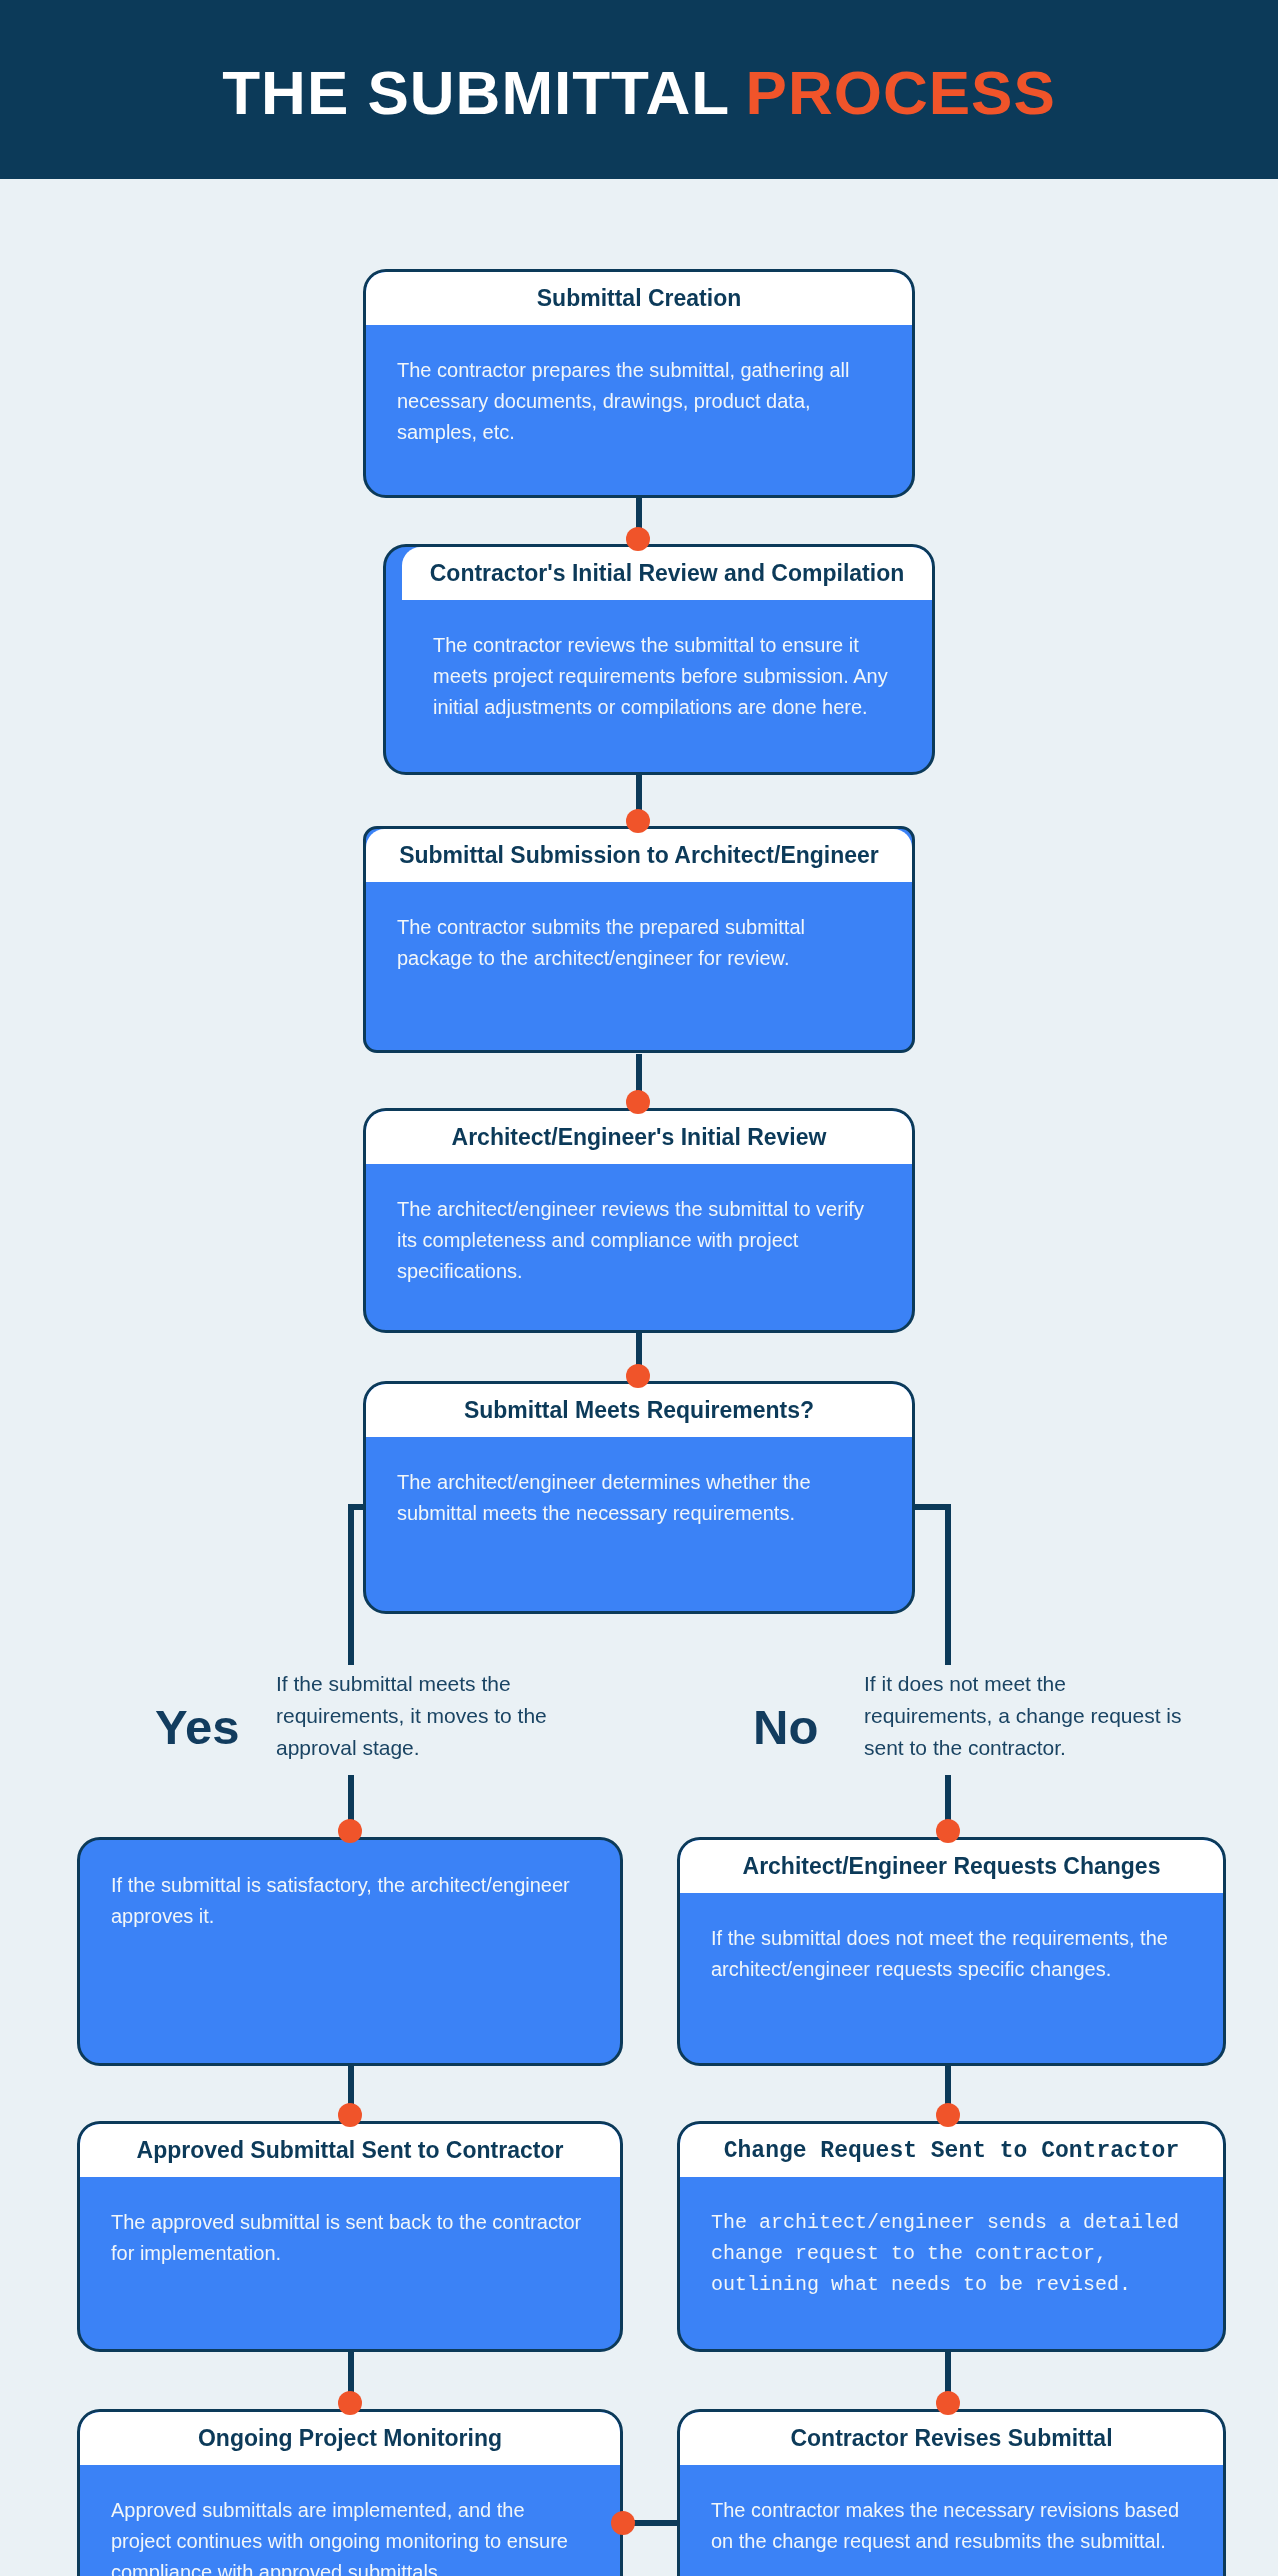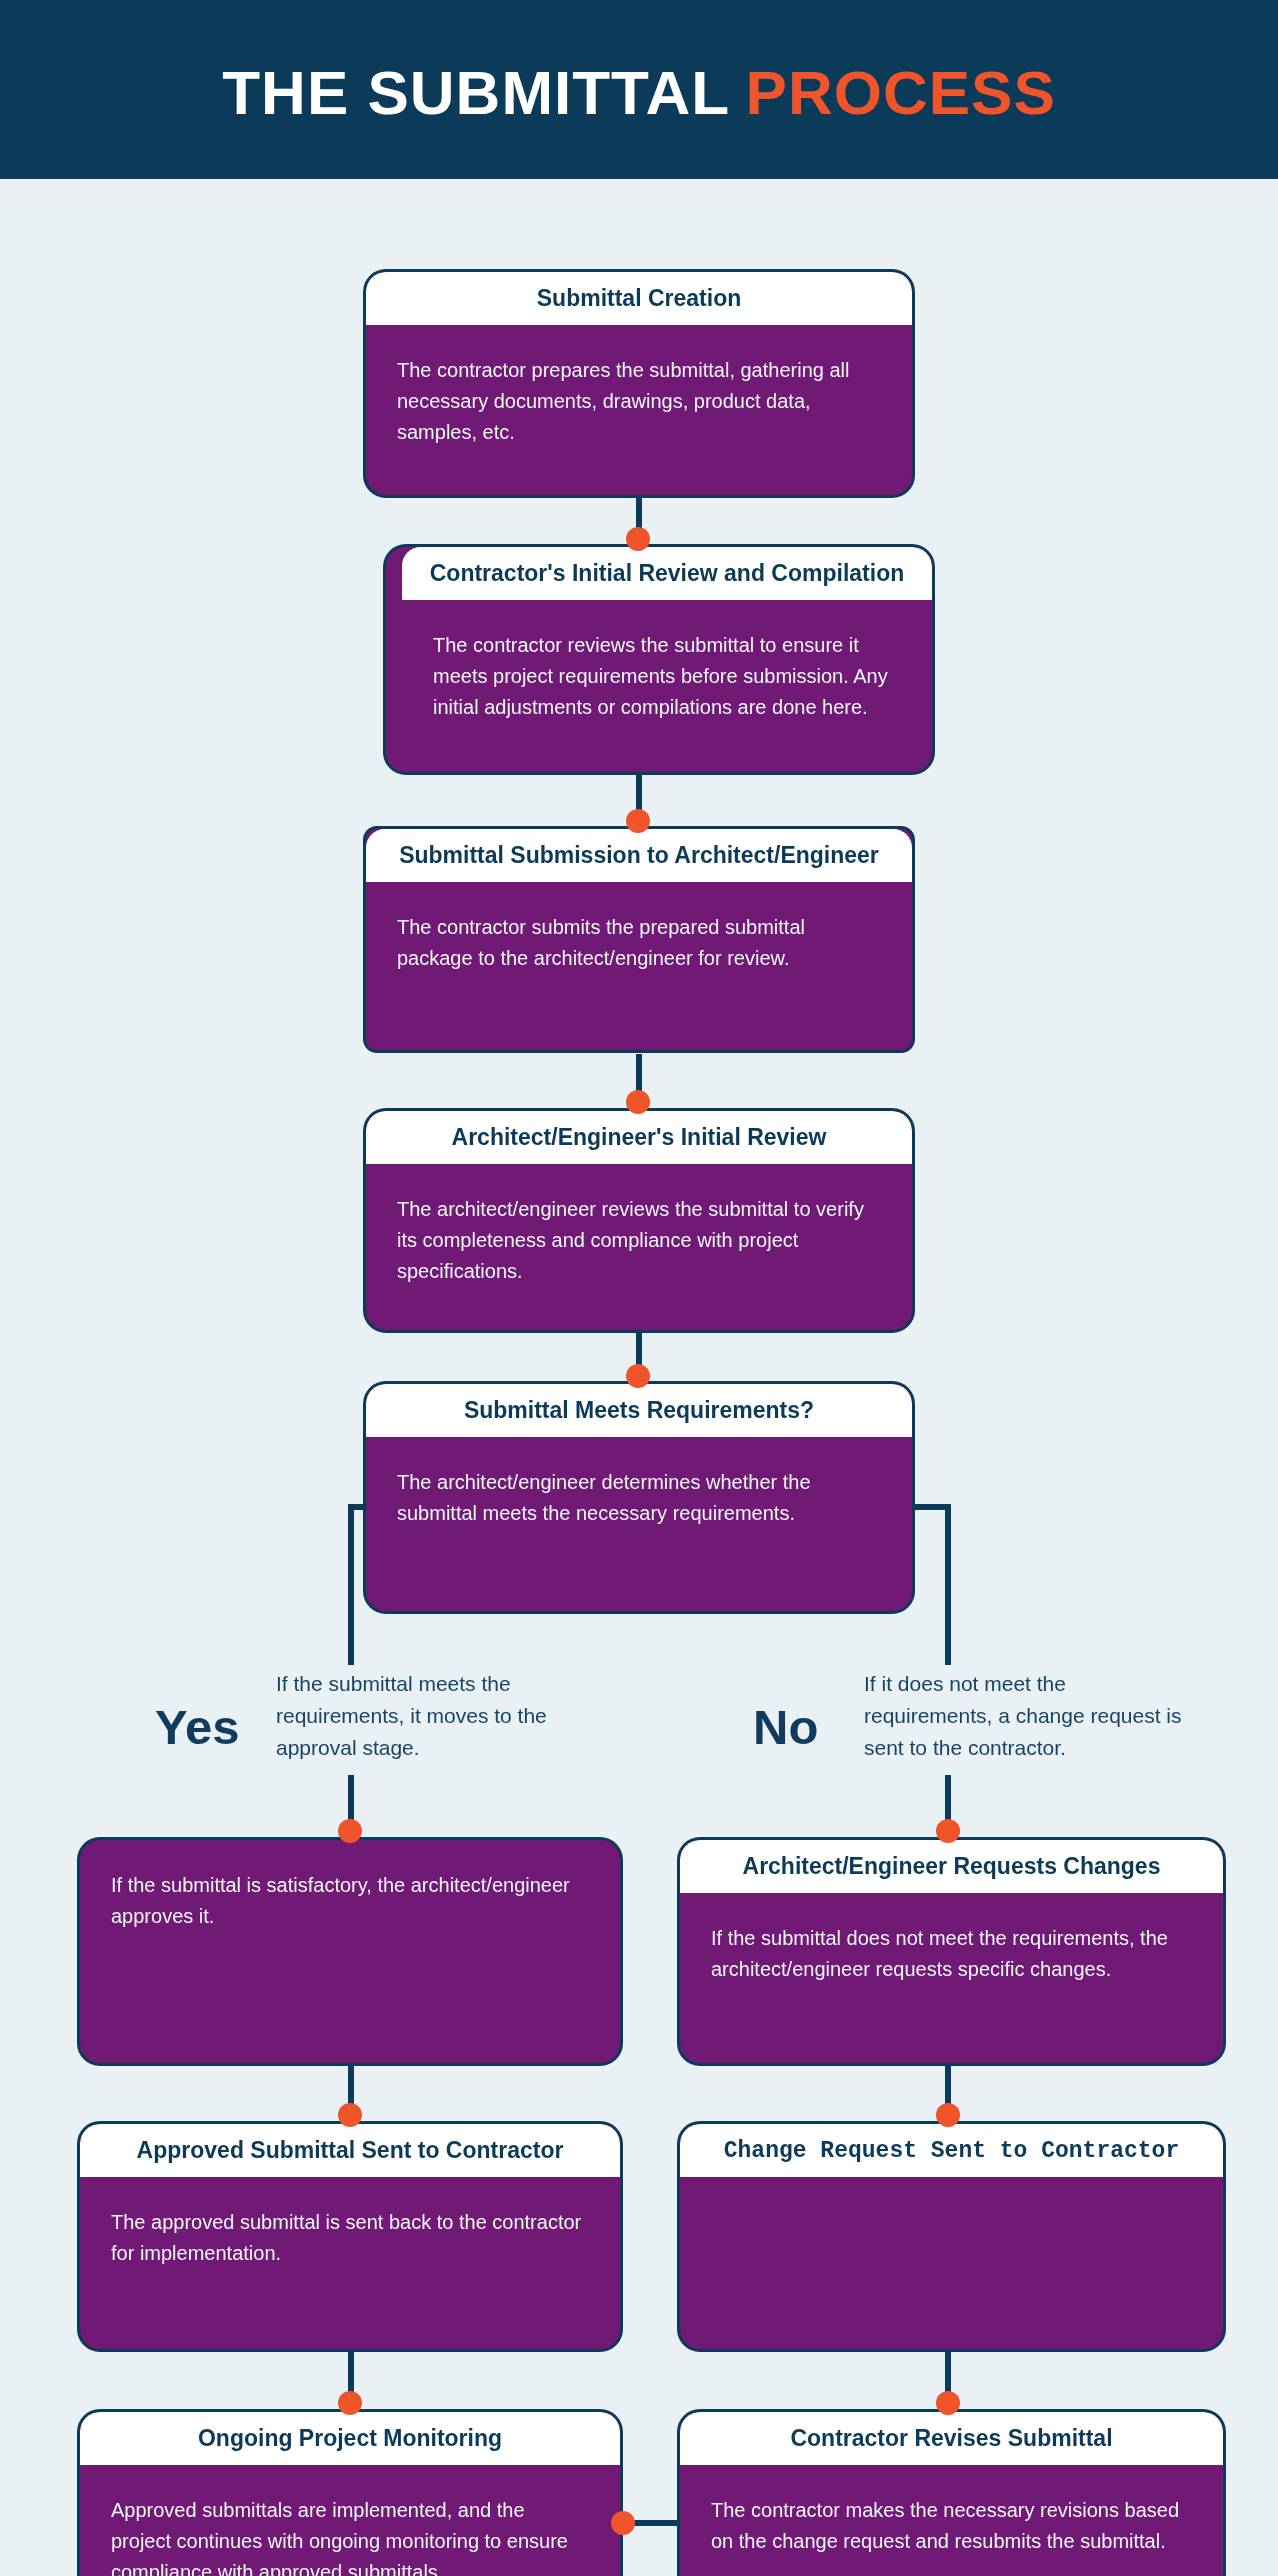--- a/index.html
+++ b/index.html
@@ -19,21 +19,21 @@
   }
   .main-title{
     font-size:62px;font-weight:bold;letter-spacing:1px;
     color:#FFFFFF;white-space:nowrap;padding-top:6.2px;
   }
   .main-title .accent{color:#F0542A;margin-left:15.5px;}
 
   
   .box{
     position:absolute;
-    background:#701a75;
+    background:#3b82f6;
     border:3.1px solid #0C3A59;
     border-radius:23px;
     overflow:hidden;
     box-sizing:border-box;
   }
   .box-head{
     background:#FFFFFF;
     height:53px;
     display:flex;align-items:center;justify-content:center;
     font-size:23px;font-weight:bold;color:#0C3A59;
@@ -147,20 +147,21 @@
     <div class="box-body">Approved submittals are implemented, and the project continues with ongoing monitoring to ensure compliance with approved submittals.</div>
   </div>
 
   <div class="box" style="left:677px;top:1837px;width:549px;height:229px;">
     <div class="box-head">Architect/Engineer Requests Changes</div>
     <div class="box-body">If the submittal does not meet the requirements, the architect/engineer requests specific changes.</div>
   </div>
 
   <div class="box" style="left:677px;top:2121px;width:549px;height:231px;font-family:Liberation Mono, monospace;">
     <div class="box-head">Change Request Sent to Contractor</div>
+    <div class="box-body">The architect/engineer sends a detailed change request to the contractor, outlining what needs to be revised.</div>
   </div>
 
   <div class="box" style="left:677px;top:2409px;width:549px;height:231px;">
     <div class="box-head">Contractor Revises Submittal</div>
     <div class="box-body">The contractor makes the necessary revisions based on the change request and resubmits the submittal.</div>
   </div>
 
 </div>
 
 

